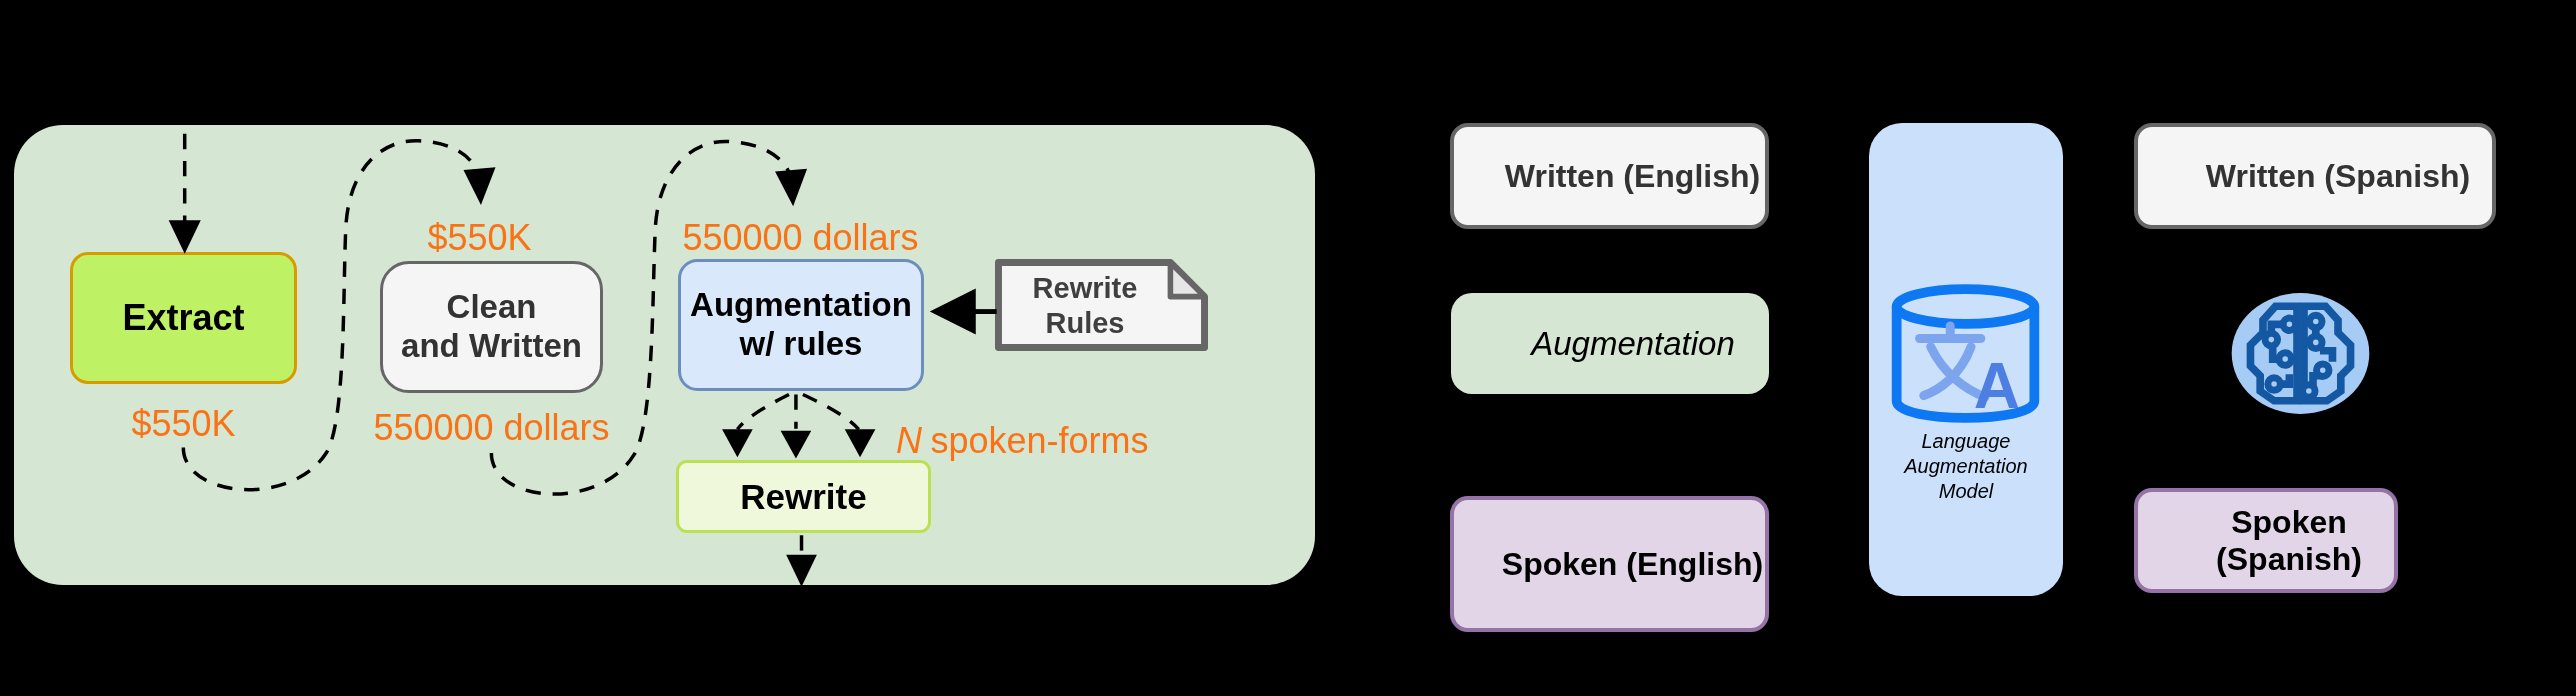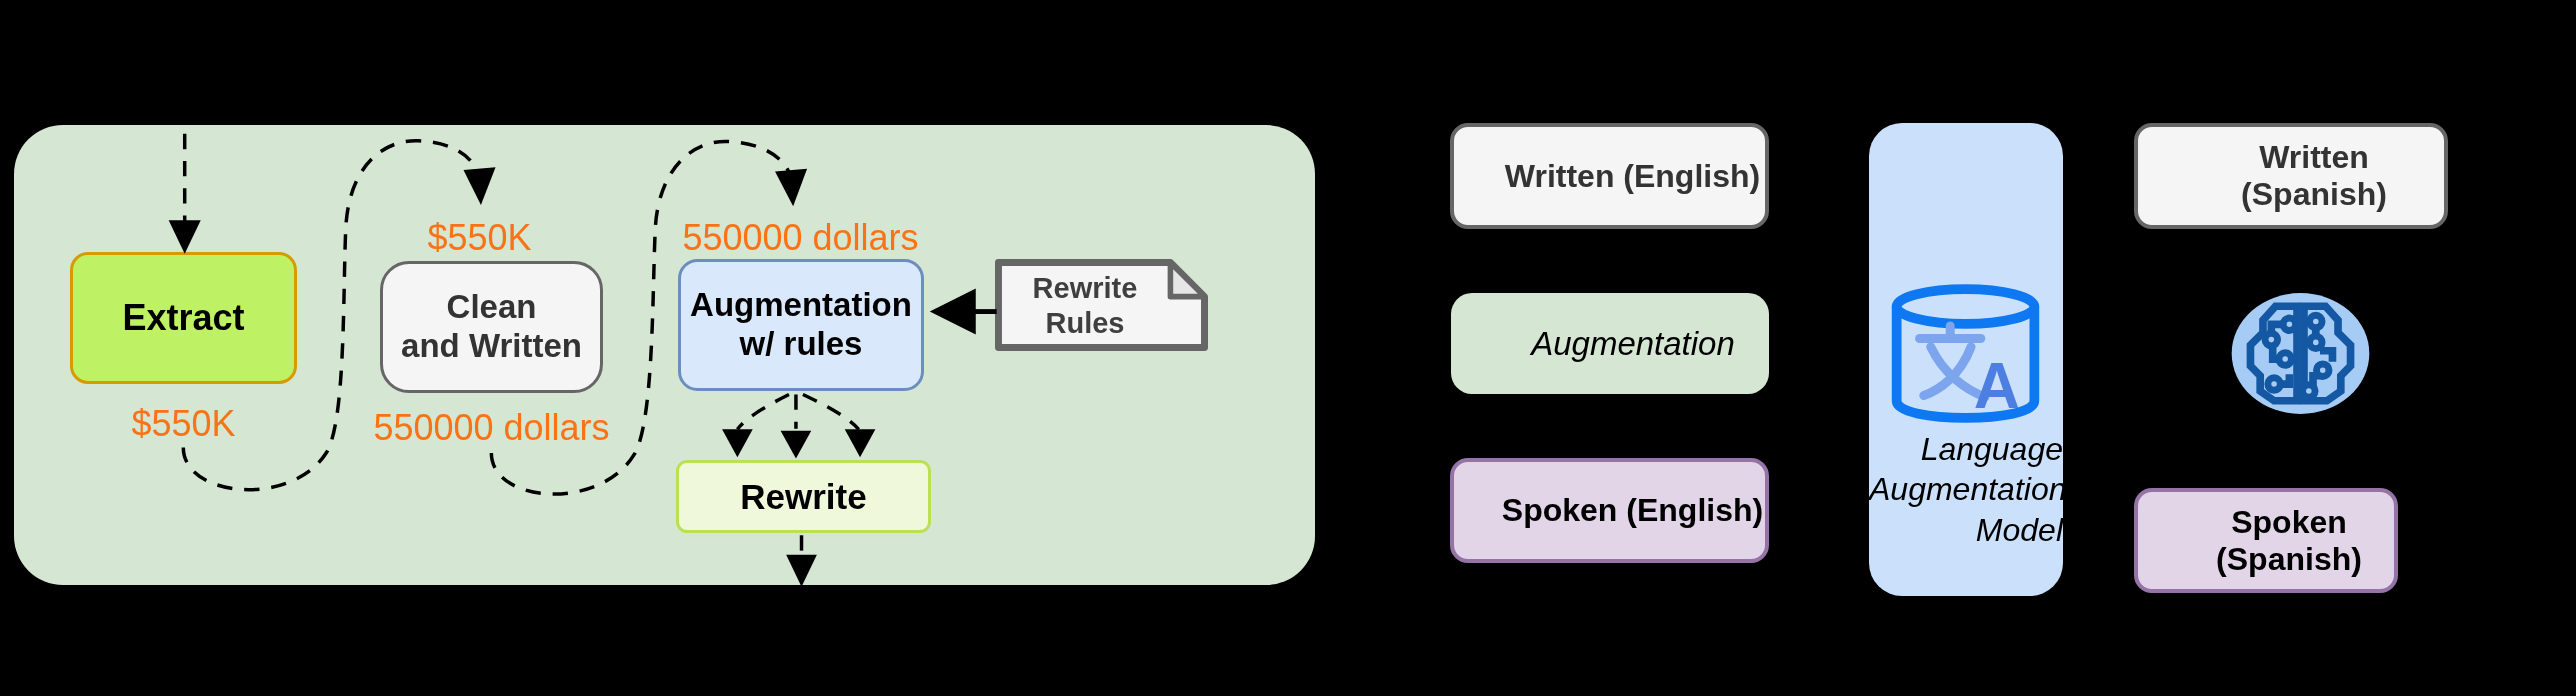--- a/index.html
+++ b/index.html
@@ -36,27 +36,27 @@
   .anno i{font-style:italic;margin-right:8.4px;}
 
   
   .rbox{display:flex;align-items:center;justify-content:center;text-align:center;
         font-weight:bold;font-size:32px;border-radius:18px;padding-left:46px;}
   .written{background:#F5F5F5;border:4.2px solid #666666;color:#333;}
   .aug-right{left:1451px;top:293px;width:318px;height:101px;background:#D5E6D3;
              font-weight:normal;font-style:italic;font-size:33px;color:#000;border-radius:21px;}
   .spoken{background:#E1D5E7;border:4.2px solid #9673A6;color:#000;}
   .w-en{left:1450px;top:123px;width:319px;height:106px;}
-  .s-en{left:1450px;top:458px;width:319px;height:105px;}
-  .w-es{left:2134px;top:123px;width:314px;height:106px;}
+  .s-en{left:1450px;top:496px;width:319px;height:136px;}
+  .w-es{left:2134px;top:123px;width:362px;height:106px;}
   .s-es{left:2134px;top:488px;width:264px;height:105px;}
 
   .ltm{left:1869px;top:123px;width:194px;height:473px;background:#CBE1FB;border-radius:33px;}
-  .ltm-label{left:1869px;top:429px;width:194px;text-align:right;font-style:italic;
-             font-size:32px;color:#000;line-height:1.26;}
+  .ltm-label{left:1869px;top:429px;width:194px;text-align:center;font-style:italic;
+             font-size:20px;color:#000;line-height:1.26;}
 
   svg{display:block;}
   .overlay{left:0;top:0;width:2576px;height:697px;pointer-events:none;}
 </style>
 </head>
 <body>
 
 <div id="canvas">
 
   <div class="abs panel"></div>
@@ -85,20 +85,23 @@
   </div>
 
   <div class="abs node rewrite">
     <span class="ln">Rewrite</span>
   </div>
 
   <div class="abs anno" style="left:79px;top:403px;width:209px;">$550K</div>
   <div class="abs anno" style="left:375px;top:217px;width:209px;">$550K</div>
   <div class="abs anno" style="left:366px;top:407px;width:251px;">550000 dollars</div>
   <div class="abs anno" style="left:675px;top:217px;width:251px;">550000 dollars</div>
+  <div class="abs anno" style="left:896px;top:420px;width:251px;text-align:left;">
+    <i>N</i><span>spoken-forms</span>
+  </div>
 
   <svg class="abs overlay" viewBox="0 0 3696 1000">
     <g stroke="#000000" stroke-width="5" fill="none" stroke-dasharray="22 17">
       <path d="M265 192 V322"></path>
       <path d="M263 642 C263 714 418 728 468 650 C496 606 492 420 496 330 C499 245 545 200 600 202 C652 204 679 226 686 250"></path>
       <path d="M705 650 C705 722 860 734 910 652 C938 606 936 420 940 332 C943 247 990 200 1046 203 C1098 206 1126 228 1134 252"></path>
       <path d="M1142 566 V615"></path>
       <path d="M1132 566 Q1072 596 1058 616"></path>
       <path d="M1152 566 Q1216 596 1232 616"></path>
       <path d="M1150 768 V798"></path>

